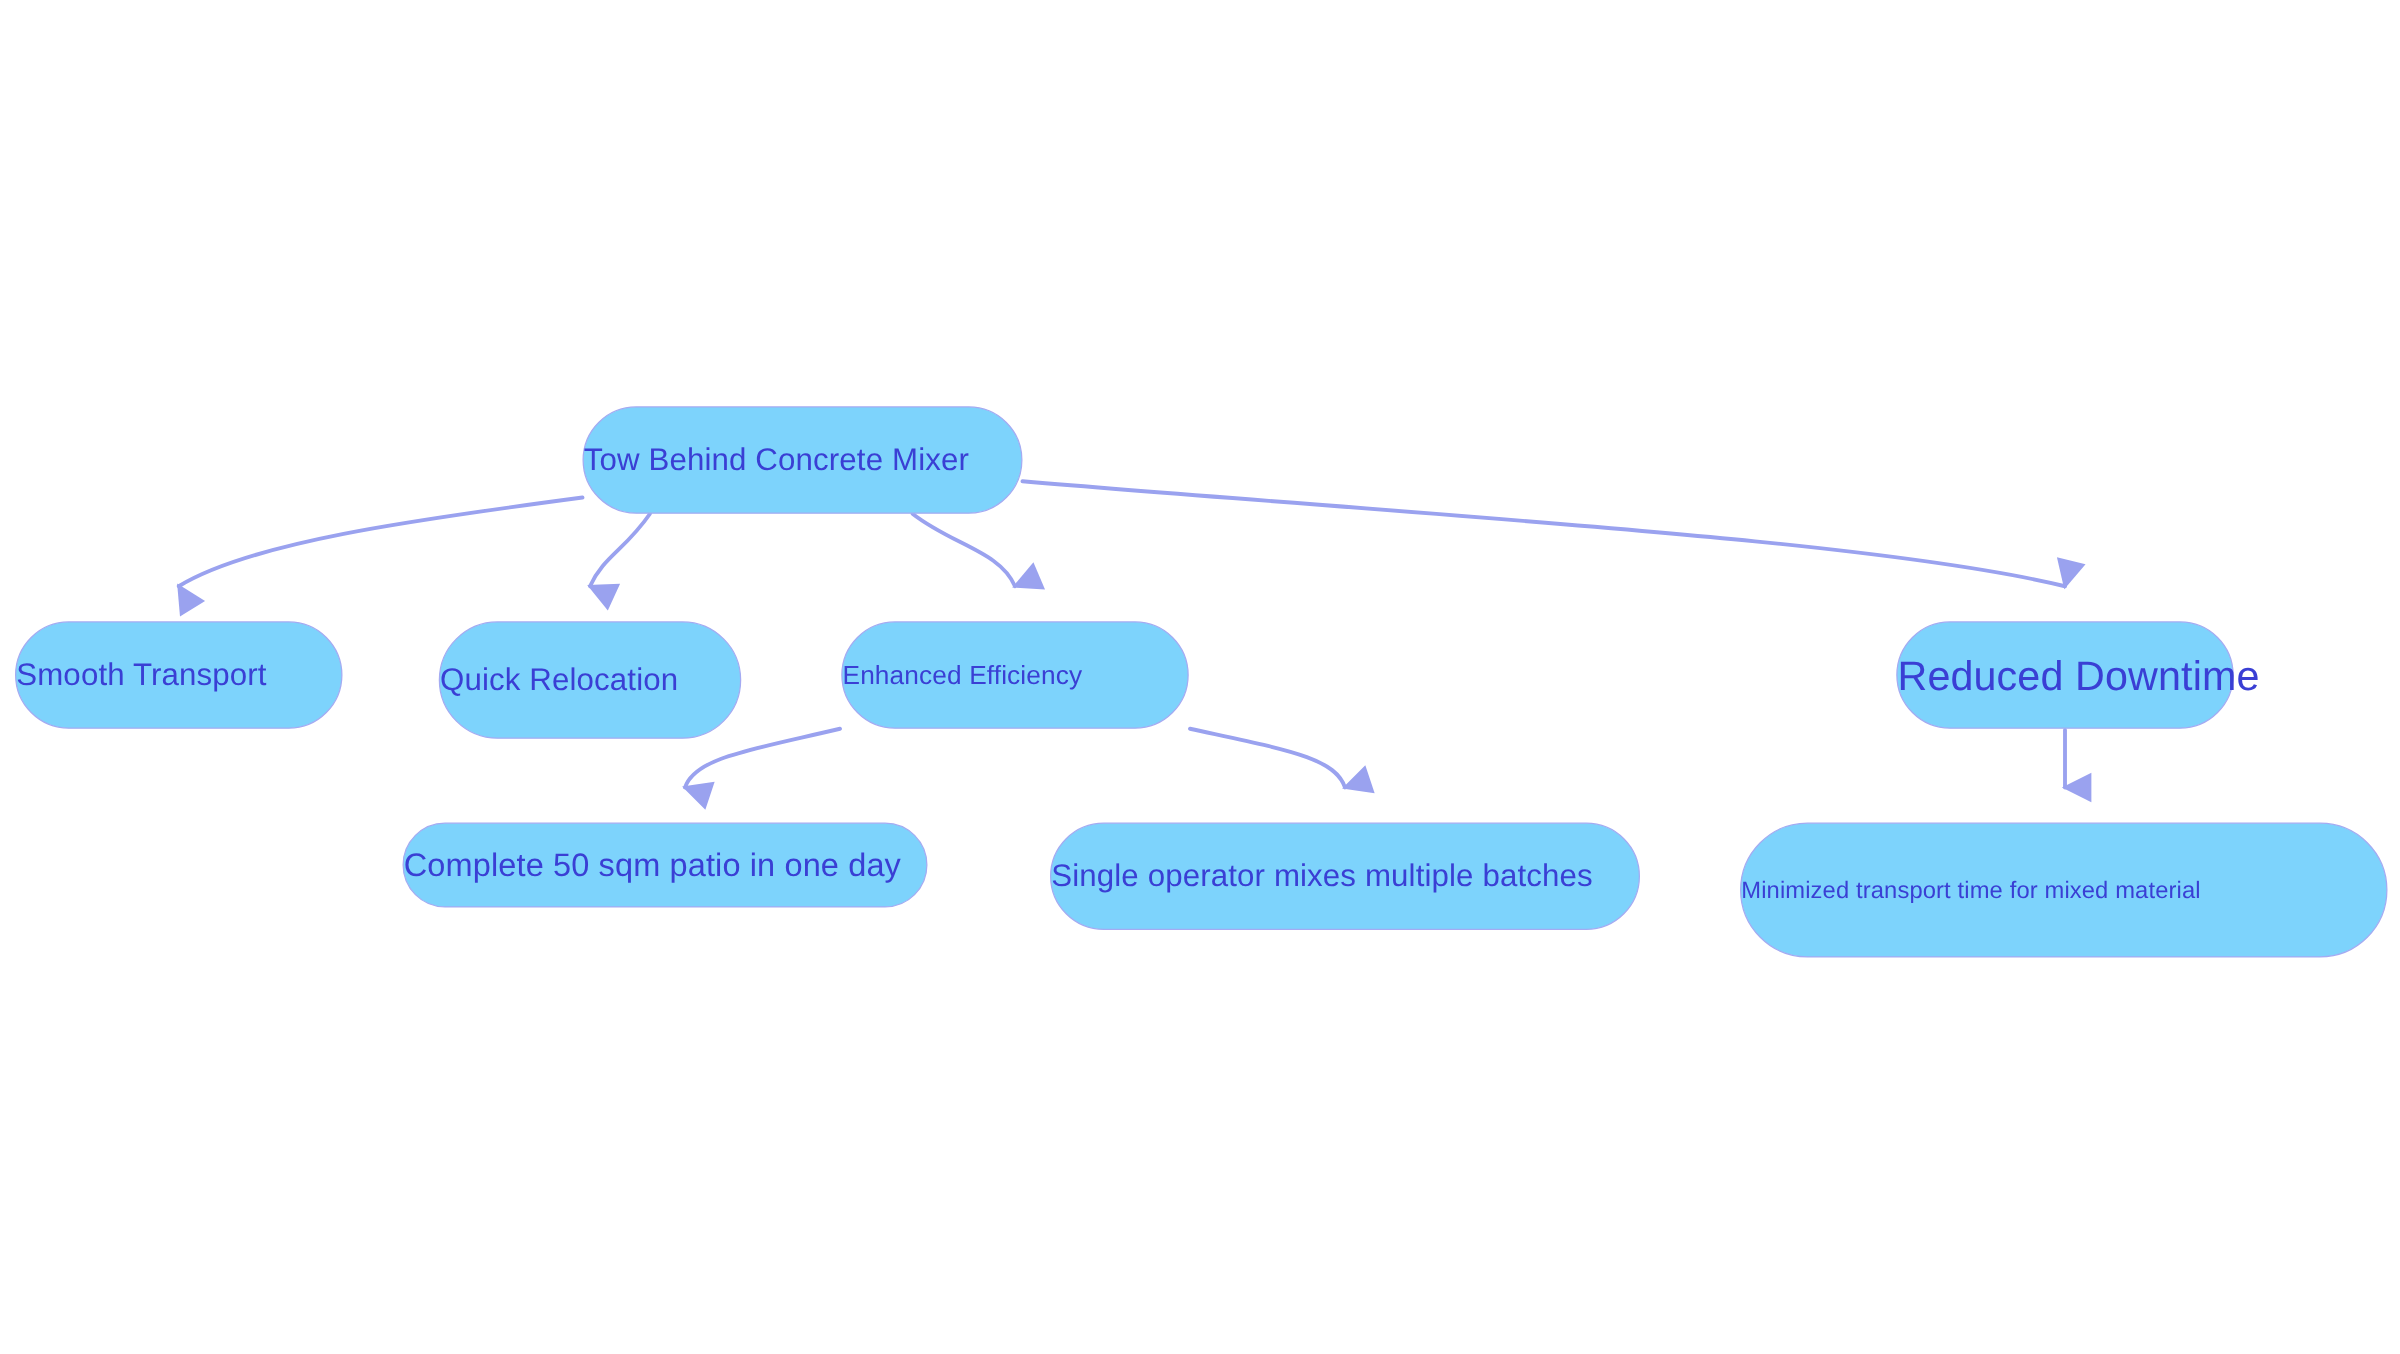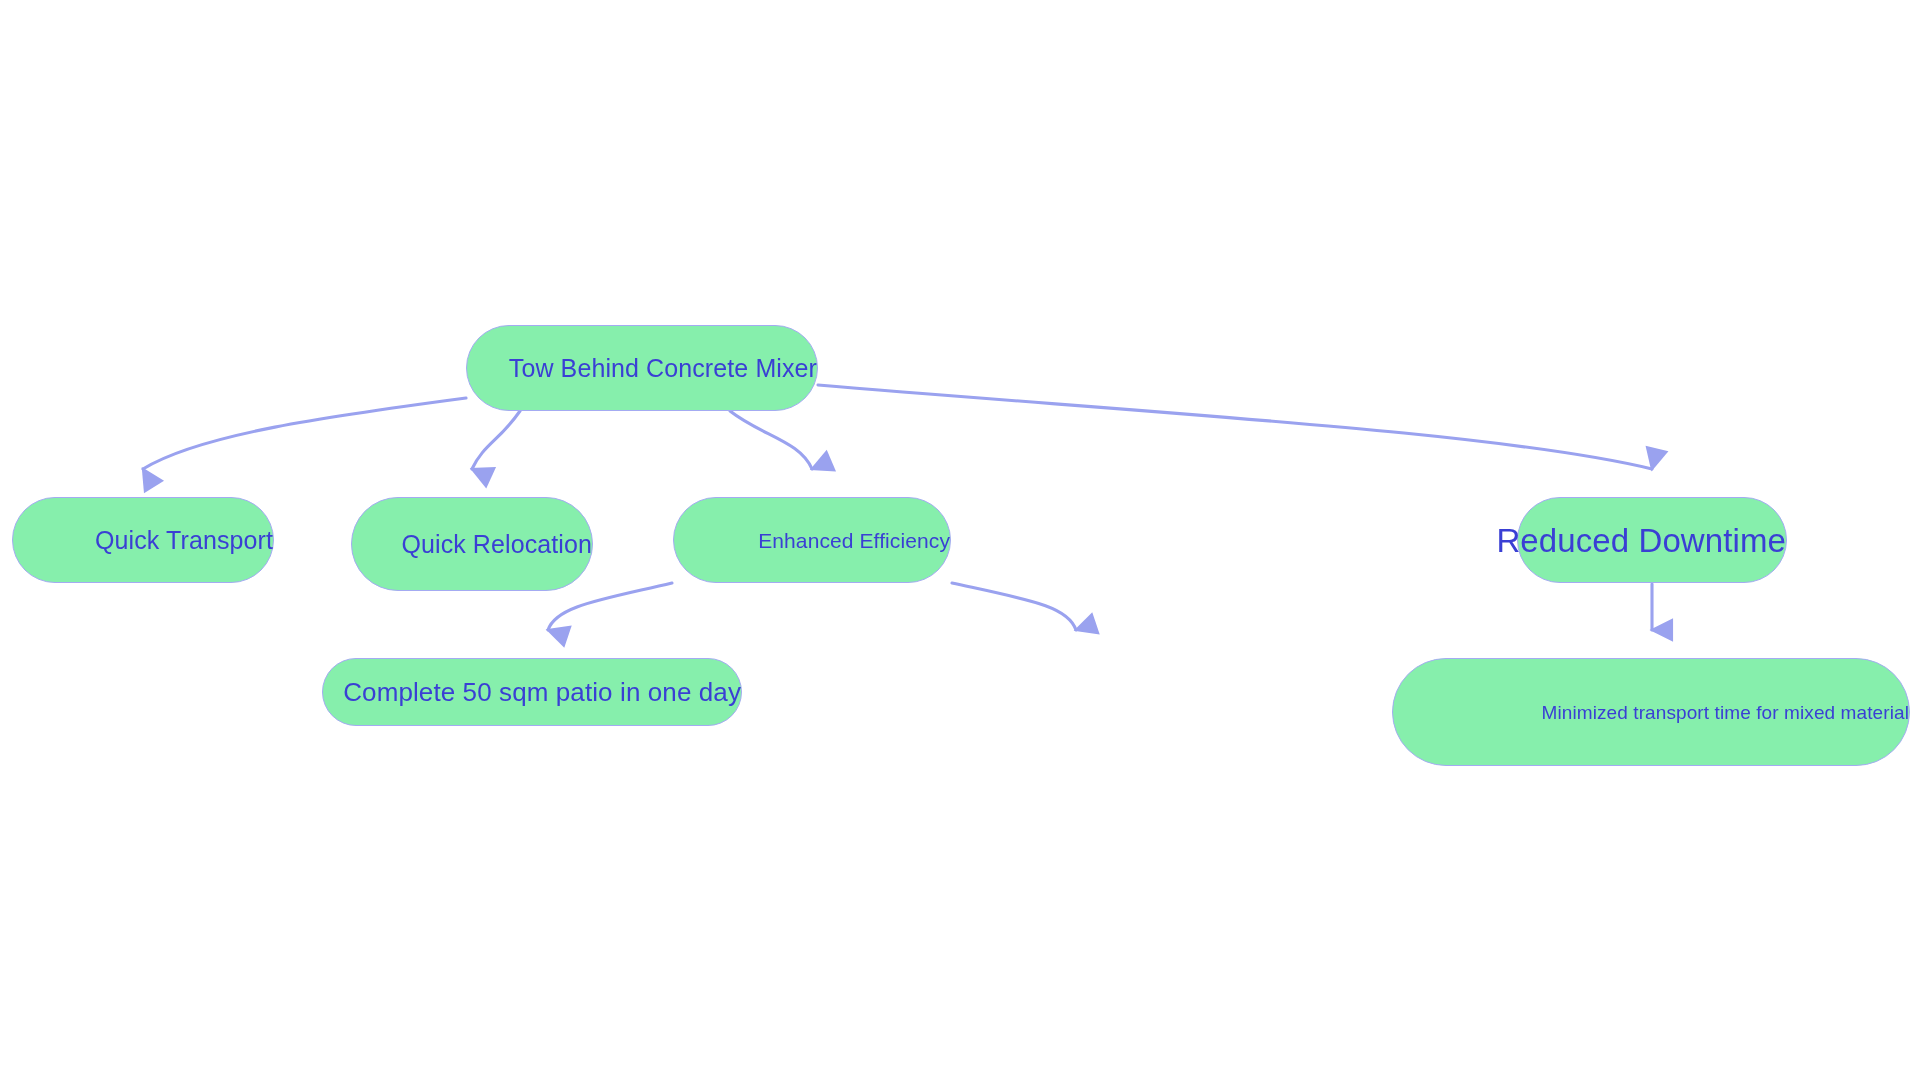--- a/index.html
+++ b/index.html
@@ -26,22 +26,22 @@
     top: 0;
     width: 1920px;
     height: 1083px;
     pointer-events: none;
   }
   .node {
     position: absolute;
     box-sizing: border-box;
     display: flex;
     align-items: center;
-    justify-content: flex-end;
-    background: #86efac;
+    justify-content: flex-start;
+    background: #7dd3fc;
     border: 1.4px solid #a4abf2;
     border-radius: 999px;
     color: #3a3fd4;
     white-space: nowrap;
     letter-spacing: 0.1px;
   }
   .node-label {
     display: block;
     line-height: 1;
   }
@@ -129,37 +129,40 @@
 
       <path d="M 1652 584 L 1652 630" marker-end="url(#arrowhead)"></path>
     </g>
   </svg>
 
   <div class="node node-root">
     <span class="node-label">Tow Behind Concrete Mixer</span>
   </div>
 
   <div class="node node-l1a">
-    <span class="node-label">Quick Transport</span>
+    <span class="node-label">Smooth Transport</span>
   </div>
 
   <div class="node node-l1b">
     <span class="node-label">Quick Relocation</span>
   </div>
 
   <div class="node node-l1c">
     <span class="node-label">Enhanced Efficiency</span>
   </div>
 
   <div class="node node-l1d">
     <span class="node-label">Reduced Downtime</span>
   </div>
 
   <div class="node node-l2a">
     <span class="node-label">Complete 50 sqm patio in one day</span>
   </div>
 
+  <div class="node node-l2b">
+    <span class="node-label">Single operator mixes multiple batches</span>
+  </div>
 
   <div class="node node-l2c">
     <span class="node-label">Minimized transport time for mixed material</span>
   </div>
 
 </div>
 
 </body></html>

